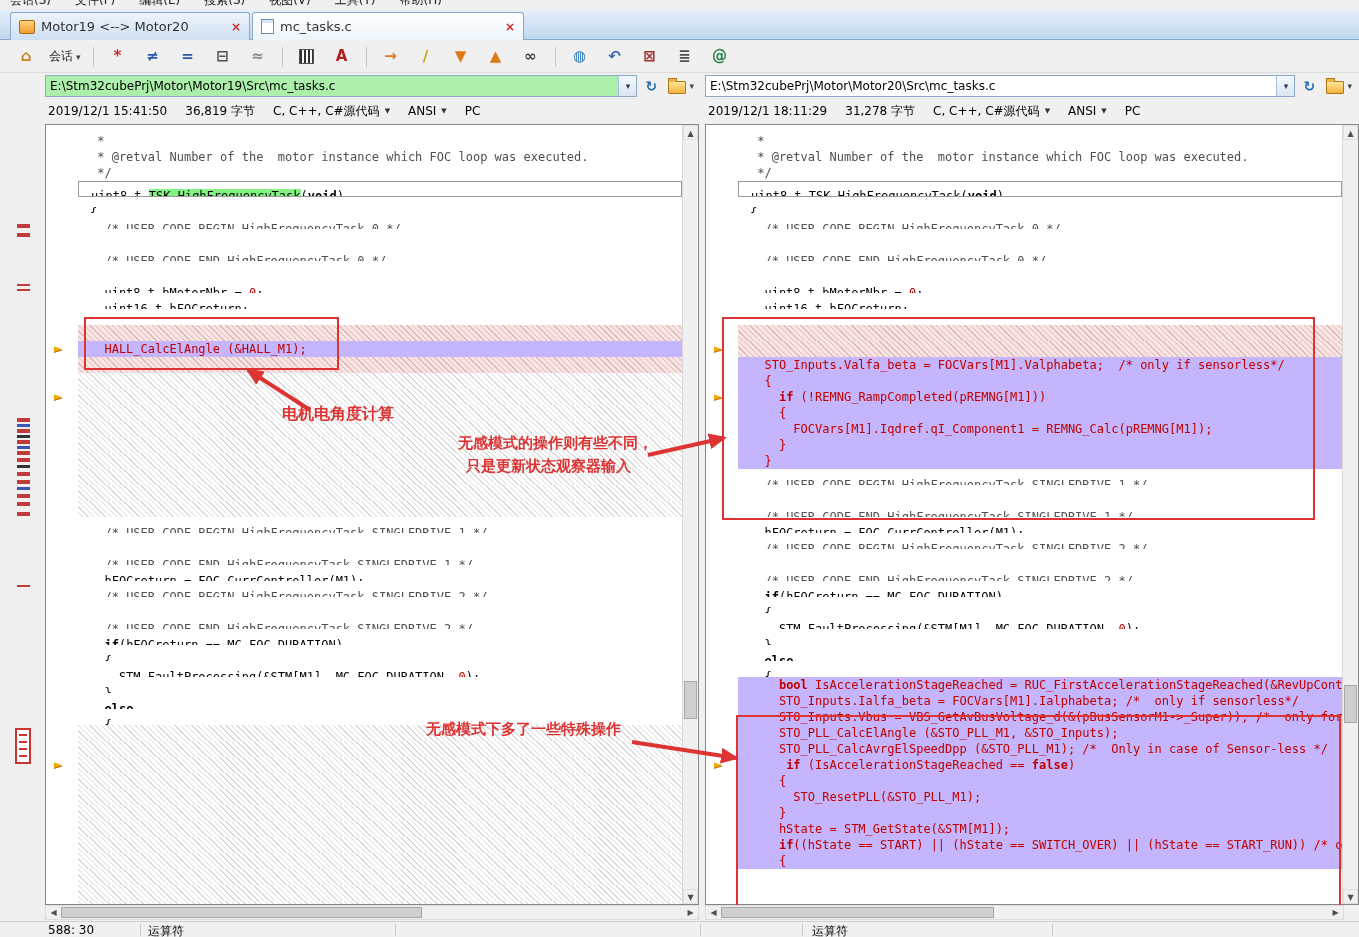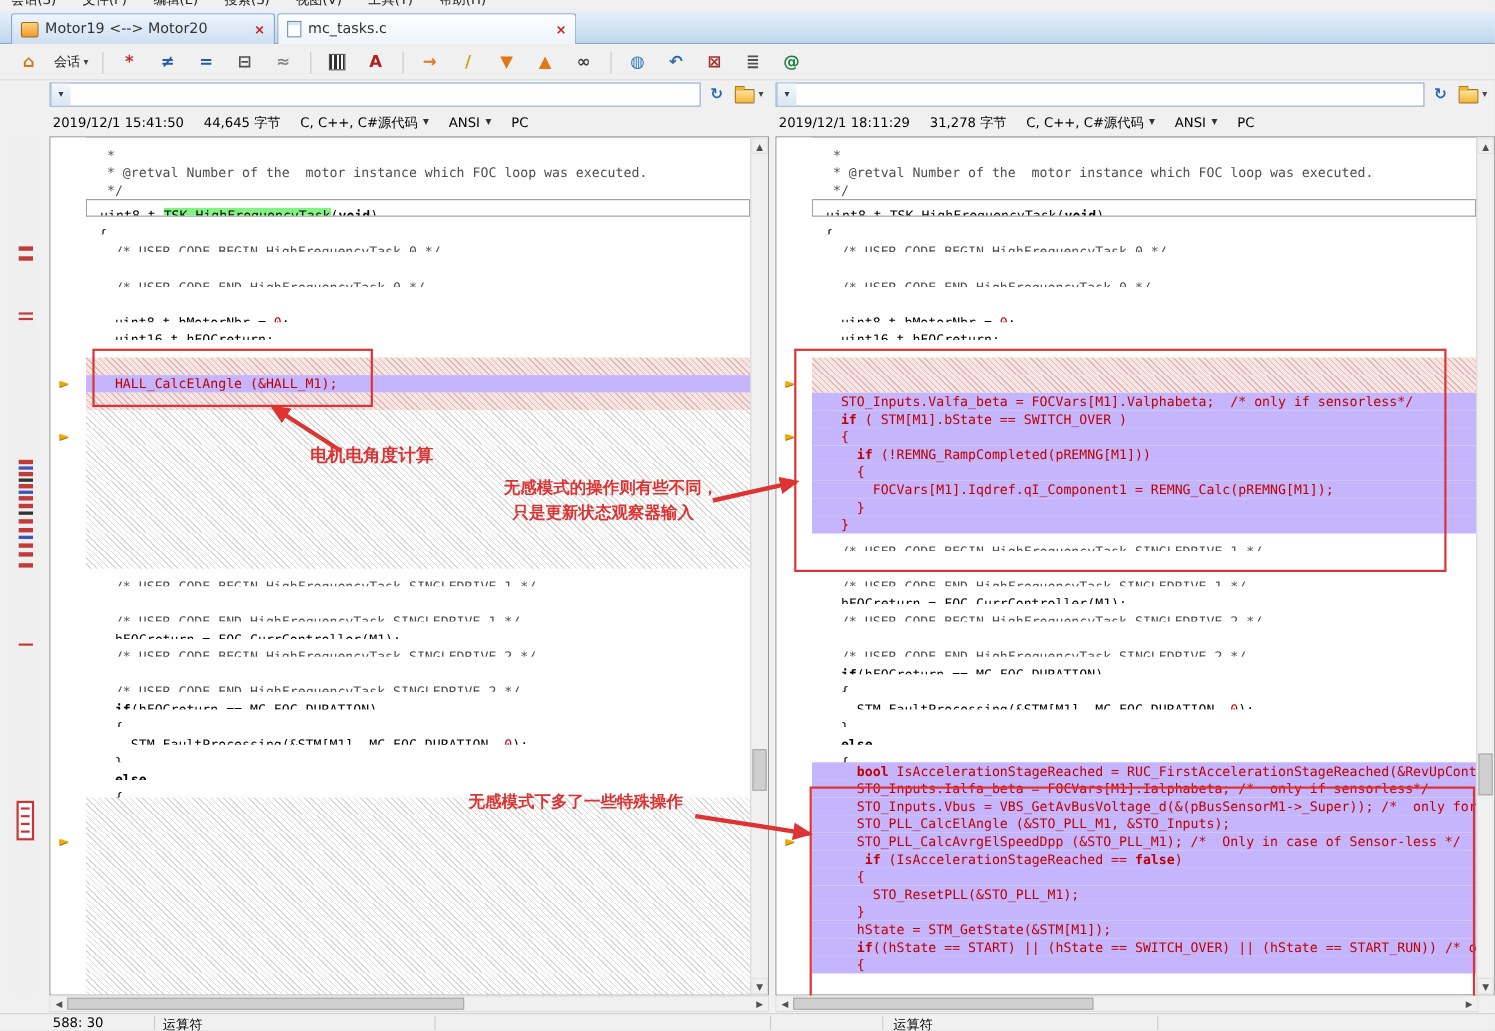--- a/index.html
+++ b/index.html
@@ -219,43 +219,45 @@
           <span class="tb-glyph" style="color: rgb(80, 80, 80);">≣</span>
         </span>
         <span class="tb-btn">
           <span class="tb-glyph" style="color: rgb(32, 128, 72);">@</span>
         </span>
       </div>
   </div>
 
   <div class="path-row path-left">
     <div class="combo combo-green">
+      <span class="combo-text">E:\Stm32cubePrj\Motor\Motor19\Src\mc_tasks.c</span>
       <span class="combo-dd">▾</span>
     </div>
     <span class="mini-btn">↻</span>
     <span class="folder-btn">
       <span class="folder-ic"></span>
       <span class="folder-dd">▾</span>
     </span>
   </div>
 
   <div class="path-row path-right">
     <div class="combo">
+      <span class="combo-text">E:\Stm32cubePrj\Motor\Motor20\Src\mc_tasks.c</span>
       <span class="combo-dd">▾</span>
     </div>
     <span class="mini-btn">↻</span>
     <span class="folder-btn">
       <span class="folder-ic"></span>
       <span class="folder-dd">▾</span>
     </span>
   </div>
 
   <div class="info-row info-left">
     <span>2019/12/1 15:41:50</span>
-    <span>44,645 字节</span>
+    <span>36,819 字节</span>
     <span class="info-dd">
       <span>C, C++, C#源代码</span>
       <span class="dd-small">▼</span>
     </span>
     <span class="info-dd">
       <span>ANSI</span>
       <span class="dd-small">▼</span>
     </span>
     <span>PC</span>
   </div>
@@ -377,21 +379,20 @@
         <div class="code-line code">  <span class="cmt">/* USER CODE BEGIN HighFrequencyTask 0 */</span></div>
         <div class="code-line code"></div>
         <div class="code-line code">  <span class="cmt">/* USER CODE END HighFrequencyTask 0 */</span></div>
         <div class="code-line code"></div>
         <div class="code-line code">  uint8_t bMotorNbr = <span class="num">0</span>;</div>
         <div class="code-line code">  uint16_t hFOCreturn;</div>
         <div class="code-line code"></div>
         <div class="code-line hatchp"></div>
         <div class="code-line hatchp"></div>
         <div class="code-line diff">  STO_Inputs.Valfa_beta = FOCVars[M1].Valphabeta;  /* only if sensorless*/</div>
-        <div class="code-line diff">  <b>if</b> ( STM[M1].bState == SWITCH_OVER )</div>
         <div class="code-line diff">  {</div>
         <div class="code-line diff">    <b>if</b> (!REMNG_RampCompleted(pREMNG[M1]))</div>
         <div class="code-line diff">    {</div>
         <div class="code-line diff">      FOCVars[M1].Iqdref.qI_Component1 = REMNG_Calc(pREMNG[M1]);</div>
         <div class="code-line diff">    }</div>
         <div class="code-line diff">  }</div>
         <div class="code-line code">  <span class="cmt">/* USER CODE BEGIN HighFrequencyTask SINGLEDRIVE_1 */</span></div>
         <div class="code-line code"></div>
         <div class="code-line code">  <span class="cmt">/* USER CODE END HighFrequencyTask SINGLEDRIVE_1 */</span></div>
         <div class="code-line code">  hFOCreturn = FOC_CurrController(M1);</div>

